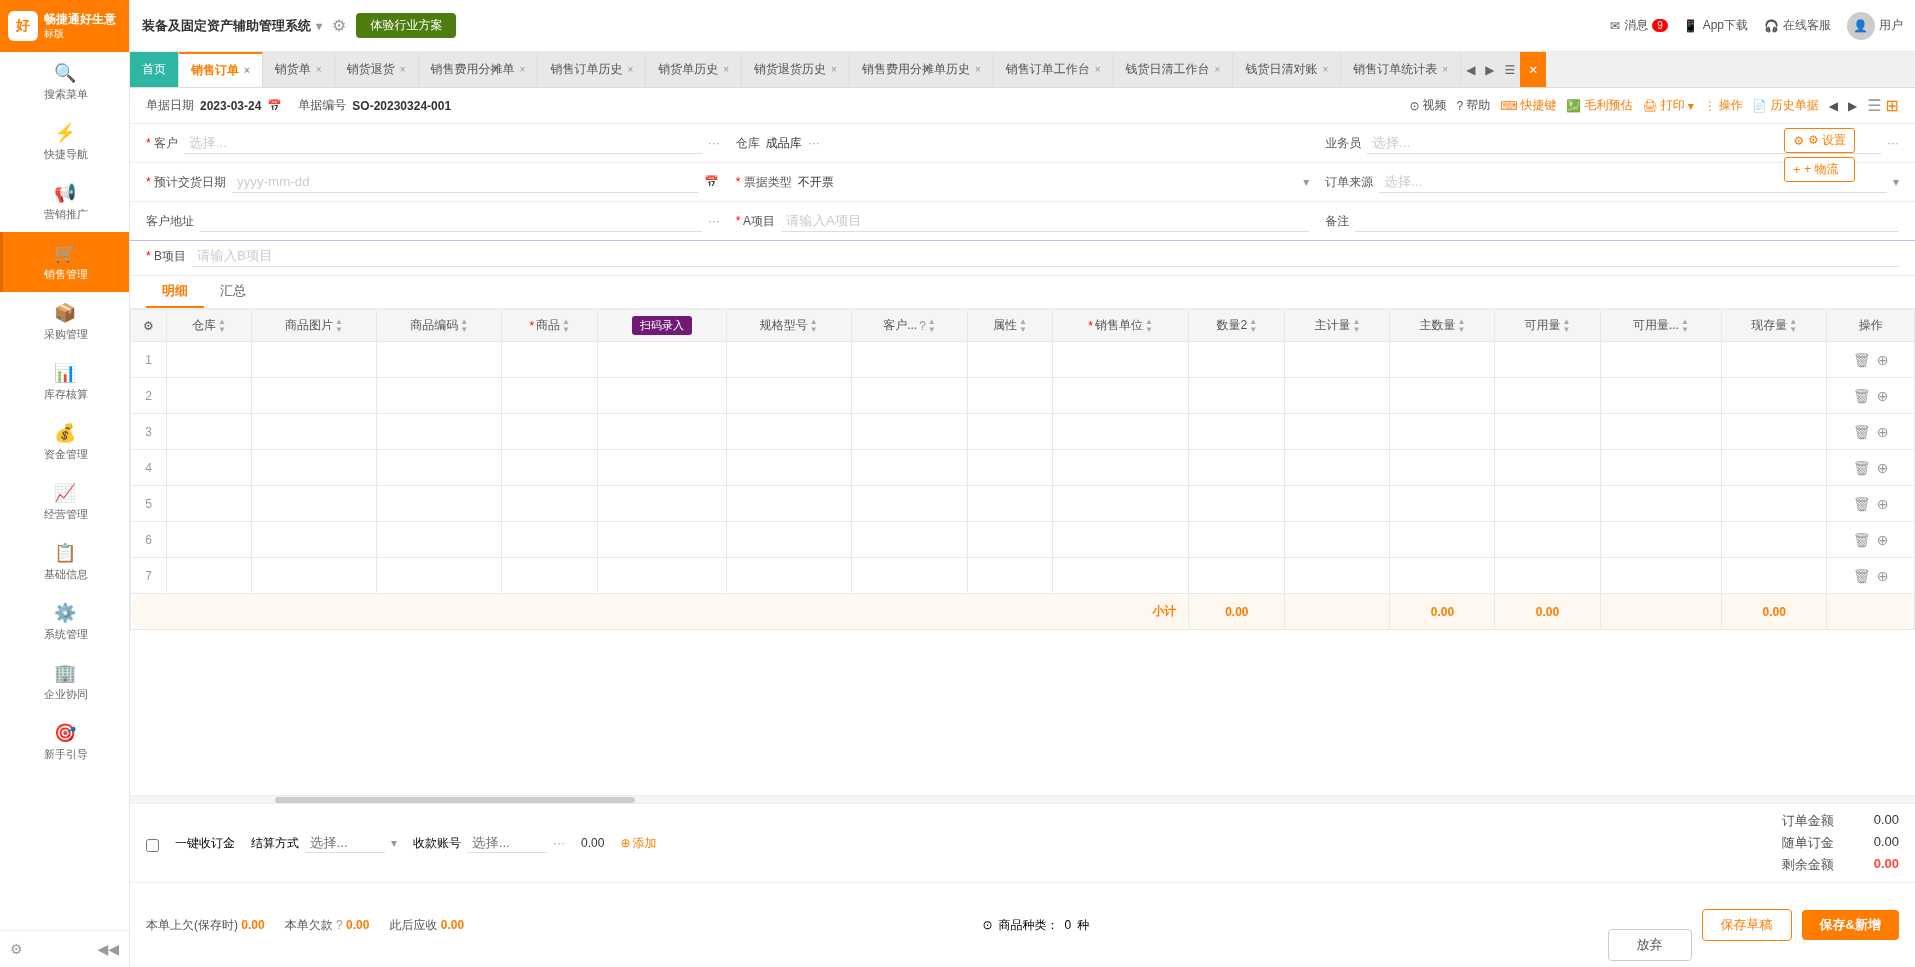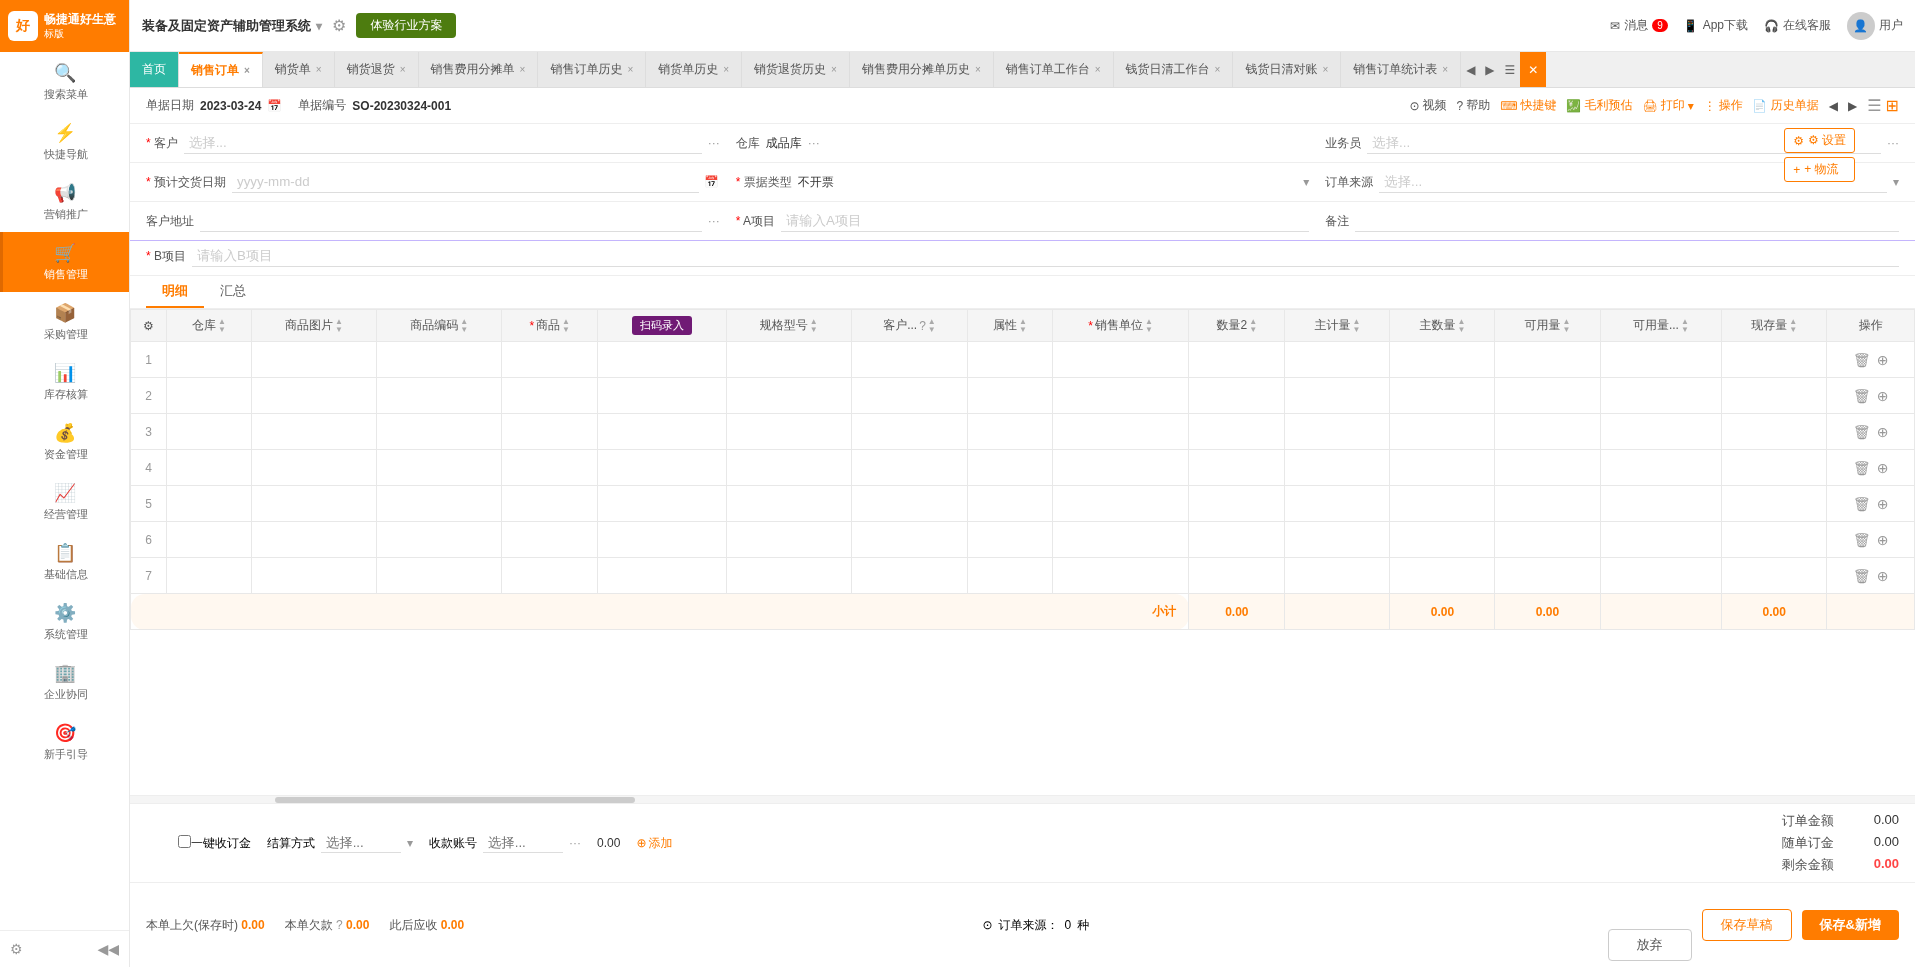--- a/index.html
+++ b/index.html
@@ -77,21 +77,21 @@
     .row-action-btn { background: none; border: none; cursor: pointer; color: #999; font-size: 14px; }
     .subtotal-row td { background: #fff8f0; color: #ff7c00; font-weight: bold; }
     .subtotal-label { color: #ff7c00; }
 
     
     .table-scroll-bar { height: 8px; background: #f5f5f5; border-top: 1px solid #eee; position: relative; }
     .table-scroll-thumb { position: absolute; left: 145px; width: 360px; height: 6px; background: #ccc; border-radius: 3px; top: 1px; }
 
     
     .bottom-form { padding: 8px 16px; border-top: 1px solid #eee; display: flex; align-items: center; gap: 16px; background: #fff; }
-    .checkbox-label { display: flex; align-items: flex-start; gap: 0; cursor: pointer; margin-left: 32px; }
+    .checkbox-label { display: flex; align-items: flex-end; gap: 16px; cursor: pointer; }
     .bottom-field { display: flex; align-items: center; gap: 6px; }
     .bottom-input { border: none; border-bottom: 1px solid #ddd; outline: none; padding: 2px 5px; color: #333; width: 80px; background: transparent; }
     .add-btn { color: #ff7c00; cursor: pointer; display: flex; align-items: center; gap: 2px; }
     .amount-value { color: #333; }
     .bottom-left-info { display: flex; gap: 20px; align-items: center; color: #555; font-size: 12px; }
     .bottom-left-info .hl { color: #ff7c00; font-weight: bold; }
     .bottom-right-btns { display: flex; gap: 10px; align-items: center; }
     .btn-ghost { background: #fff; border: 1px solid #ccc; color: #555; padding: 6px 28px; border-radius: 4px; cursor: pointer; font-size: 13px; margin-top: 40px; }
     .btn-outline-orange { background: #fff; border: 1px solid #ff7c00; color: #ff7c00; padding: 6px 18px; border-radius: 4px; cursor: pointer; font-size: 13px; }
     .btn-fill-orange { background: #ff7c00; border: none; color: #fff; padding: 6px 18px; border-radius: 4px; cursor: pointer; font-size: 13px; font-weight: bold; }
@@ -694,21 +694,21 @@
           <span style="color:#999;">?</span>
           <span class="hl">0.00</span>
         </span>
         <span>
           <span>此后应收</span>
           <span class="hl">0.00</span>
         </span>
       </div>
       <div class="goods-count">
         <span>⊙</span>
-        <span>订单来源：</span>
+        <span>商品种类：</span>
         <span>0</span>
         <span>种</span>
       </div>
       <div class="bottom-right-btns">
         <button class="btn-ghost">放弃</button>
         <button class="btn-outline-orange">保存草稿</button>
         <button class="btn-fill-orange">保存&amp;新增</button>
       </div>
     </div>
 

